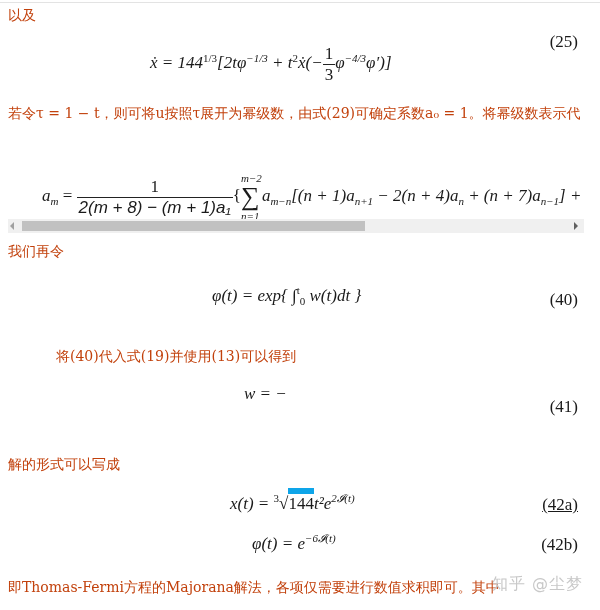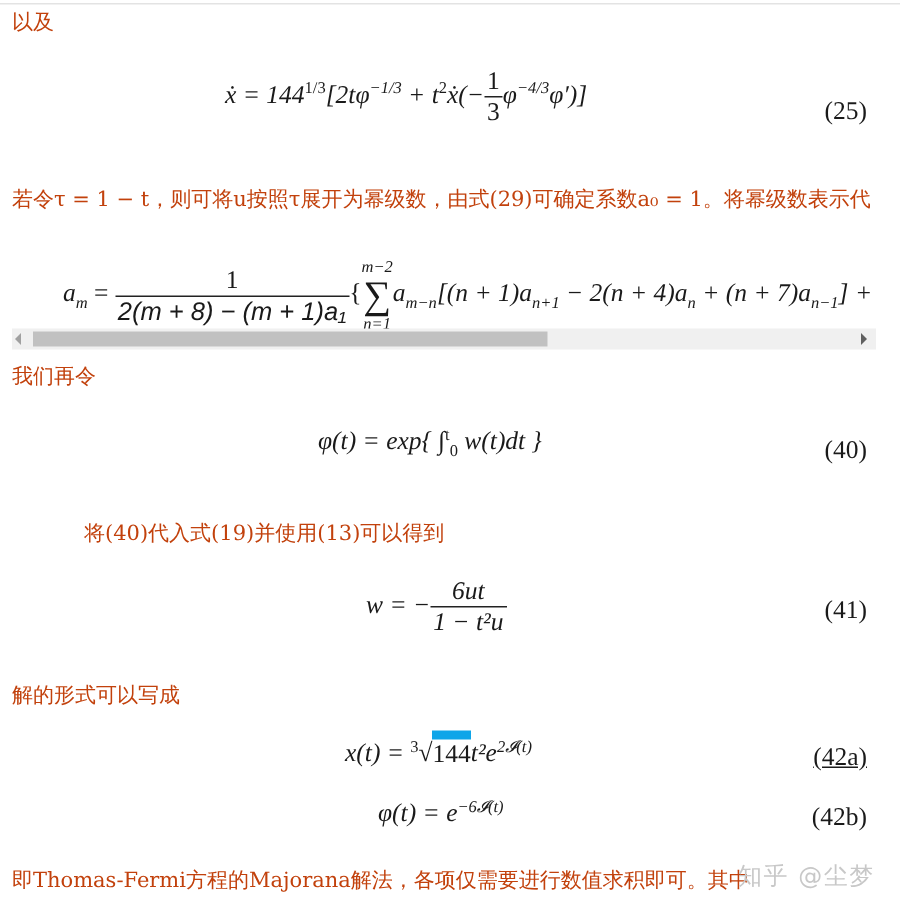--- a/index.html
+++ b/index.html
@@ -14,36 +14,36 @@
   sup, sub { font-size:11px; }
   .frac { display:inline-block; vertical-align:middle; text-align:center; }
   .frac .num { display:block; padding:0 2px; }
   .frac .den { display:block; border-top:1px solid #222; padding:0 2px; }
   .scroll-wrap { position:absolute; left:8px; top:170px; width:576px; height:64px; overflow:hidden; }
   .scrollbar { position:absolute; left:8px; top:219px; width:576px; height:14px; background:#f0f0f0; }
   .sb-left { position:absolute; left:2px; top:2px; width:0; height:0; border-top:4px solid transparent; border-bottom:4px solid transparent; border-right:4px solid #a0a0a0; margin-top:1px; }
   .sb-right { position:absolute; right:6px; top:2px; width:0; height:0; border-top:4px solid transparent; border-bottom:4px solid transparent; border-left:4px solid #606060; margin-top:1px; }
   .sb-thumb { position:absolute; left:14px; top:2px; width:343px; height:10px; background:#c1c1c1; }
   .watermark { position:absolute; left:492px; top:574px; font-family:"DejaVu Sans","Liberation Sans",sans-serif; font-size:16px; color:#c8c8c8; letter-spacing:1px; }
-  .sum { display:inline-block; vertical-align:middle; text-align:center; font-size:11px; line-height:12px; }
+  .sum { display:inline-block; vertical-align:middle; font-size:11px; line-height:12px; }
   .sum .sig { font-size:26px; line-height:26px; font-style:normal; }
 </style>
 </head>
 <body>
 
 <div class="topline"></div>
 
 <div class="para" style="top:4px;">以及</div>
 
 <div class="eq m" style="left:150px; top:44px;">
   <span>ẋ = 144</span><sup class="n">1/3</sup><span>[2tφ</span><sup>−1/3</sup><span> + t</span><sup class="n">2</sup><span>ẋ(−</span><span class="frac n"><span class="num">1</span><span class="den">3</span></span><span>φ</span><sup>−4/3</sup><span>φ′)]</span>
 </div>
-<div class="eqnum" style="top:64px;">(25)</div>
+<div class="eqnum" style="top:32px;">(25)</div>
 
-<div class="para" style="top:102px; width:584px;margin-top:20px;">
+<div class="para" style="top:102px; width:584px;">
   <div>若令τ = 1 − t，则可将u按照τ展开为幂级数，由式(29)可确定系数a₀ = 1。将幂级数表示代</div>
 </div>
 
 <div class="scroll-wrap">
   <div class="eq m" style="left:34px; top:2px;">
     <span>a</span><sub>m</sub><span class="n"> = </span><span class="frac n"><span class="num">1</span><span class="den m">2(m + 8) − (m + 1)a₁</span></span><span class="n">{</span><span class="sum"><span>m−2</span><br><span class="sig">∑</span><br><span>n=1</span></span><span>a</span><sub>m−n</sub><span>[(n + 1)a</span><sub>n+1</sub><span> − 2(n + 4)a</span><sub>n</sub><span> + (n + 7)a</span><sub>n−1</sub><span>] + a</span>
   </div>
 </div>
 <div class="scrollbar">
   <span class="sb-left"></span>
@@ -54,21 +54,21 @@
 <div class="para" style="top:240px;">我们再令</div>
 
 <div class="eq m" style="left:212px; top:284px;">
   <span>φ(t) = exp{ ∫</span><sup class="n">t</sup><sub class="n">0</sub><span> w(t)dt }</span>
 </div>
 <div class="eqnum" style="top:290px;">(40)</div>
 
 <div class="para" style="top:345px;margin-left:48px;">将(40)代入式(19)并使用(13)可以得到</div>
 
 <div class="eq m" style="left:244px; top:384px;">
-  <span>w = −</span><span class="frac"><span class="num">6ut</span><span class="den">1 − t²u</span></span>
+  <span>w = −</span>
 </div>
 <div class="eqnum" style="top:397px;">(41)</div>
 
 <div class="para" style="top:453px;">解的形式可以写成</div>
 
 <div class="eq m" style="left:230px; top:492px;">
   <span>x(t) = </span><sup class="n">3</sup><span class="n">√</span><span class="n" style="border-top:6px solid #0ea5e9;">144</span><span>t²e</span><sup>2𝓘(t)</sup>
 </div>
 <div class="eqnum" style="top:495px;text-decoration:underline;">(42a)</div>
 

